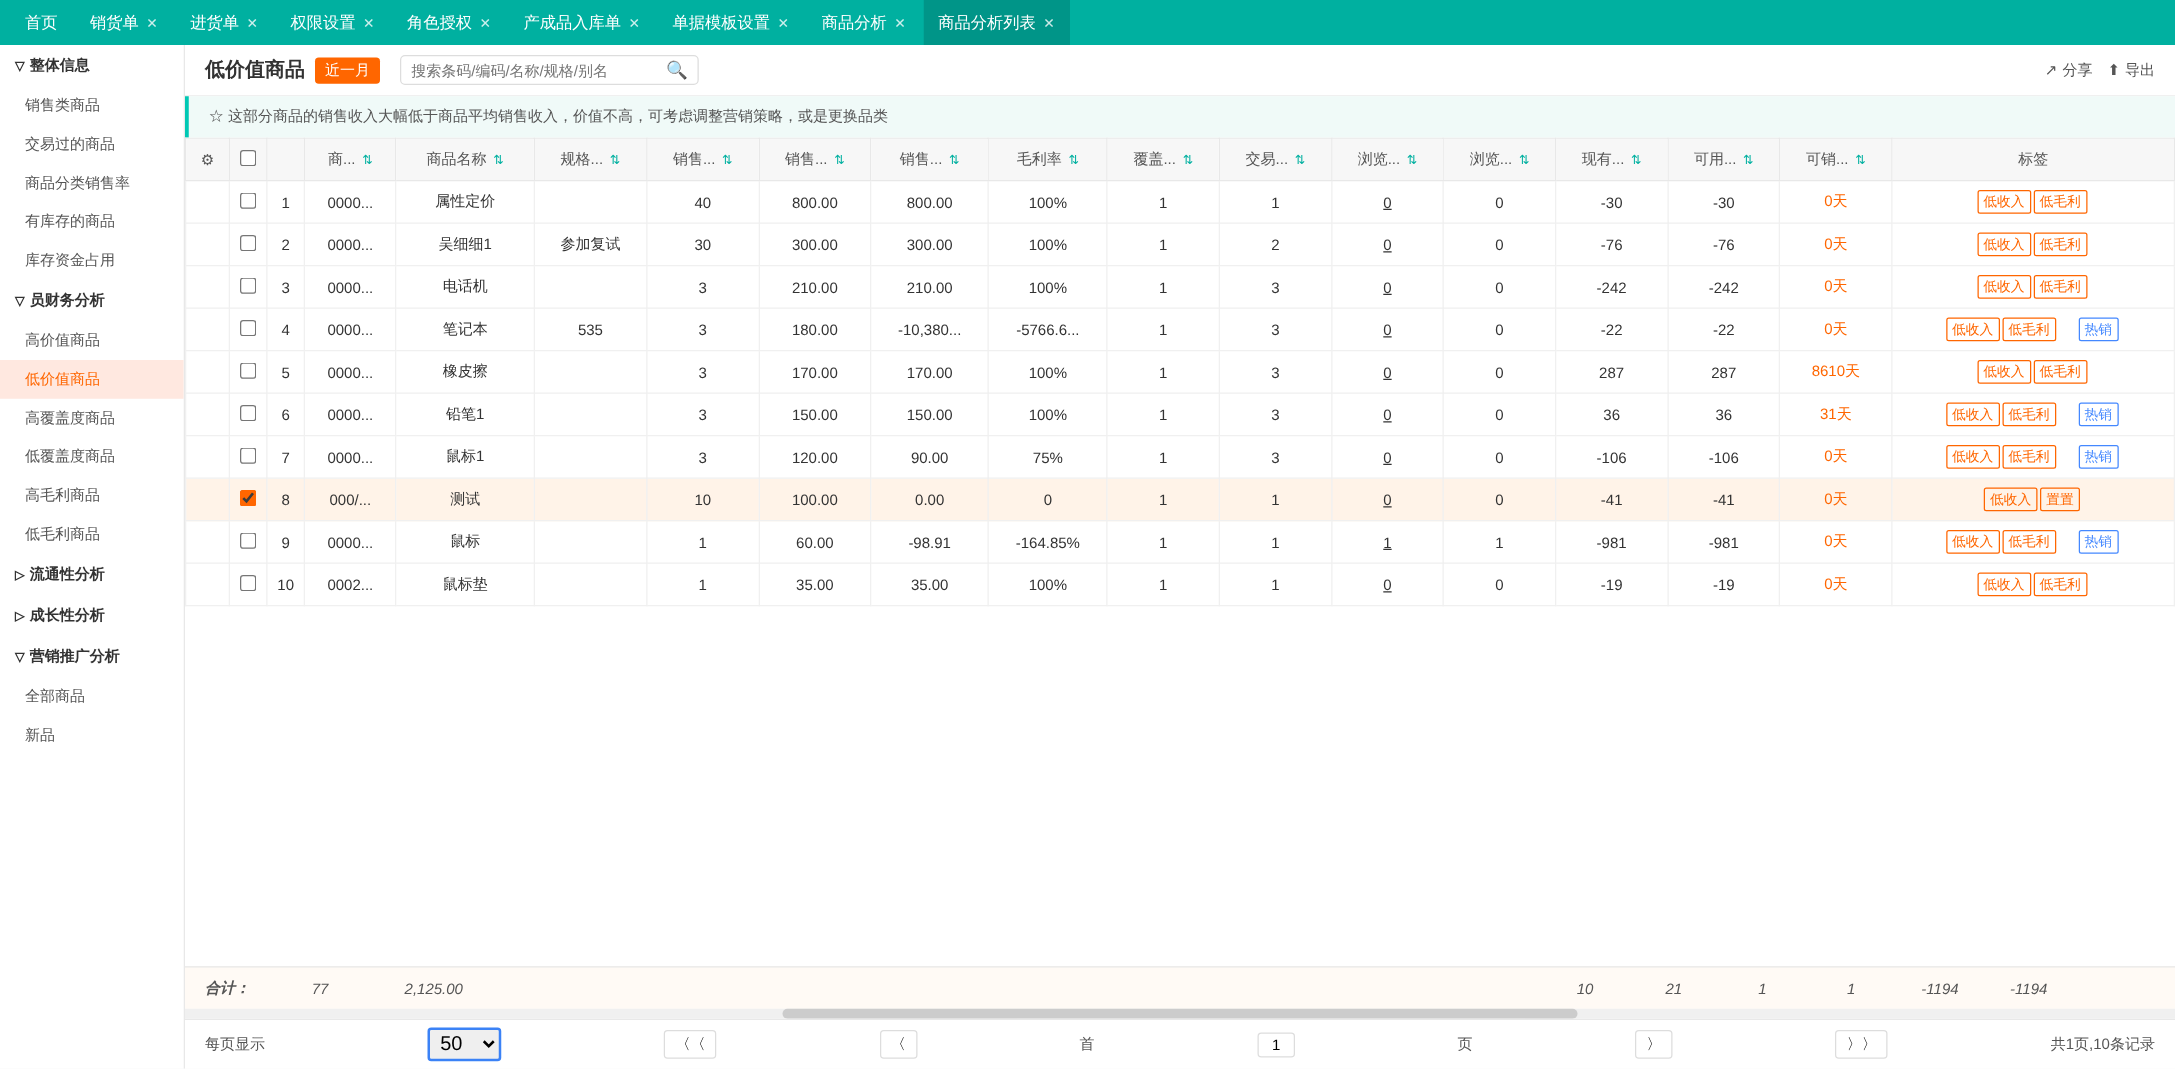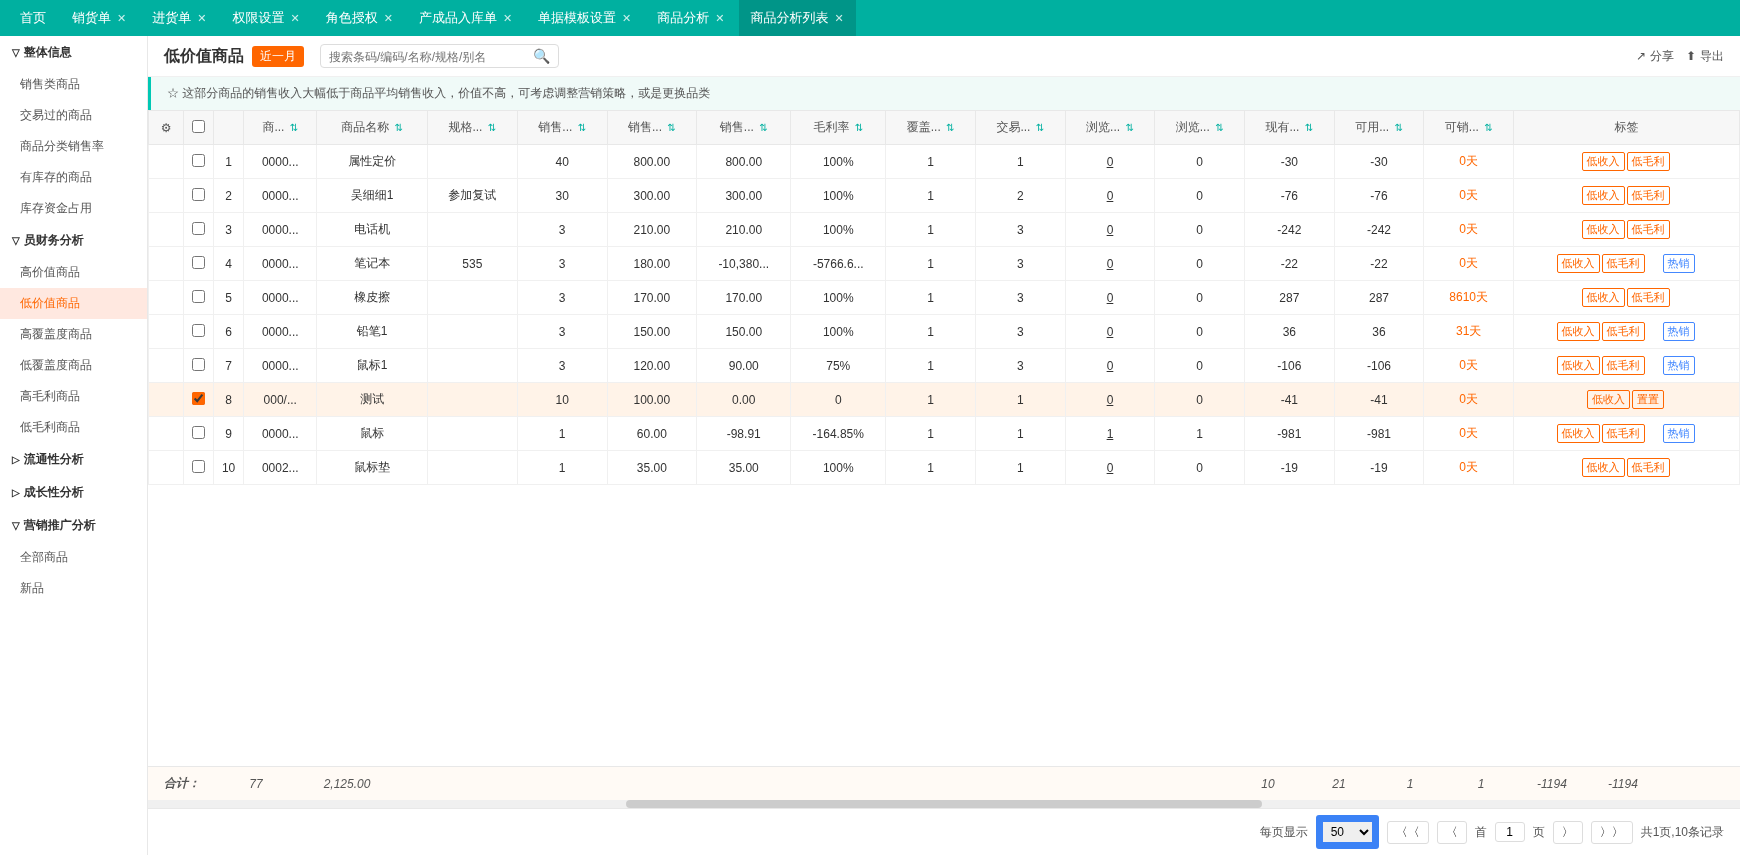--- a/index.html
+++ b/index.html
@@ -186,33 +186,33 @@
       font-size: 12px;
       color: #555;
       font-style: italic;
     }
     .footer-label { font-weight: bold; margin-right: 16px; }
     
     
     .pagination-bar {
       display: flex;
       align-items: center;
-      justify-content: flex-end;
+      justify-content: space-between;
       padding: 6px 16px;
       border-top: 1px solid #e8e8e8;
       gap: 8px;
       background: white;
       font-size: 12px;
       color: #555;
     }
     .page-size-select {
-      border: 7px solid #3b82f6;
+      border: 2px solid #3b82f6;
       border-radius: 3px;
       padding: 2px 4px;
-      font-size: 12px;
+      font-size: 16px;
     }
     .page-btn {
       border: 1px solid #ddd;
       background: white;
       padding: 2px 8px;
       border-radius: 3px;
       cursor: pointer;
       font-size: 12px;
     }
     .page-input {

